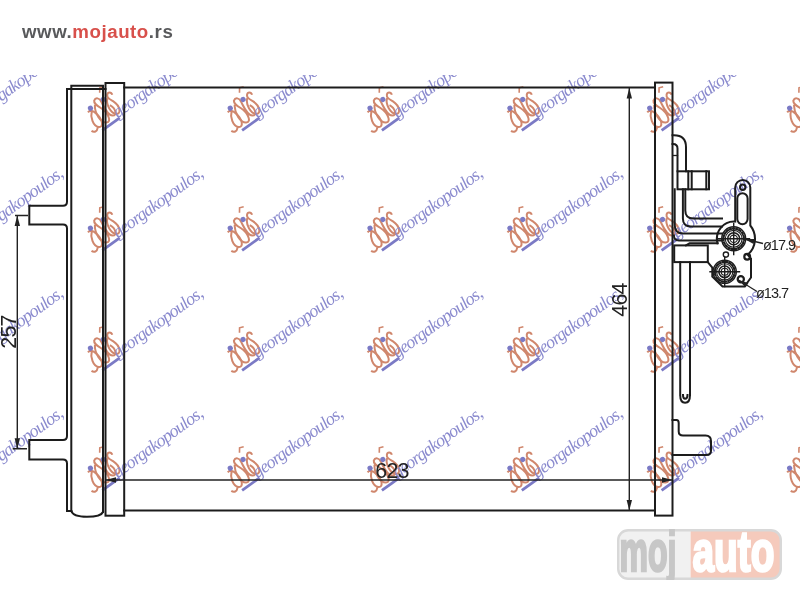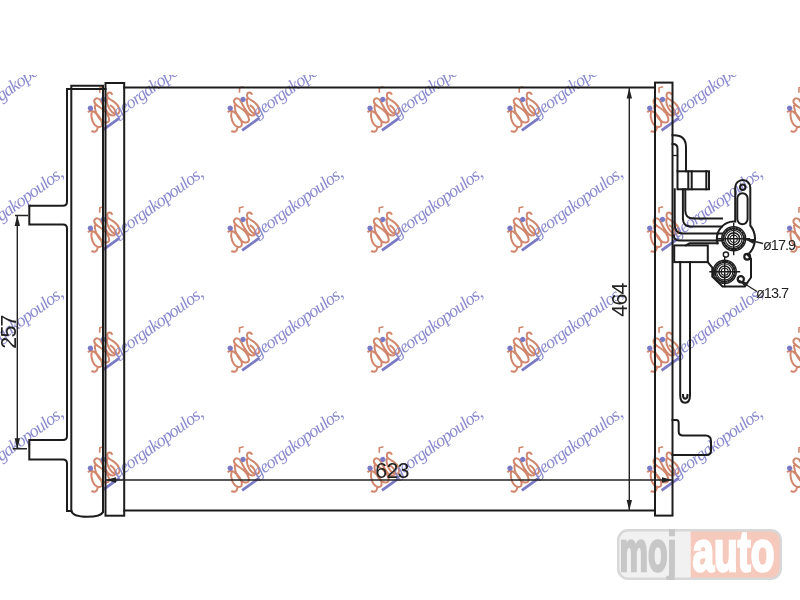--- a/index.html
+++ b/index.html
@@ -225,20 +225,21 @@
 <text x="763" y="250" font-size="14.5" letter-spacing="-1" fill="#222222">ø17.9</text>
 
 <g stroke="#222222" stroke-width="1.3" fill="#222222">
 <path d="M 738.5,280 L 757,291.5" fill="none"></path>
 <path d="M 738.5,280 L 745.6,287.5 L 748.4,283.1 Z" stroke="none"></path>
 </g>
 
 <text x="756" y="297.5" font-size="14.5" letter-spacing="-1" fill="#222222">ø13.7</text>
 </svg>
 
+<div id="topb">www.<span class="red">mojauto</span>.rs</div>
 
 <svg id="mlogosvg" width="165" height="51" viewBox="0 0 165 51" style="position:absolute;left:617px;top:529px;">
 <g>
 <path d="M 11,1.2 L 73.6,1.2 L 73.6,49.8 L 11,49.8 Q 1.2,49.8 1.2,39.8 L 1.2,11.2 Q 1.2,1.2 11,1.2 Z" fill="#f1f1f1"></path>
 <path d="M 73.6,1.2 L 154,1.2 Q 163.8,1.2 163.8,11.2 L 163.8,39.8 Q 163.8,49.8 154,49.8 L 73.6,49.8 Z" fill="#f5cabc"></path>
 <rect x="1.2" y="1.2" width="162.6" height="48.6" rx="10" fill="none" stroke="#d8d8d8" stroke-width="2.4"></rect>
 <text x="2.5" y="42" font-family="Liberation Sans, sans-serif" font-weight="bold" font-size="57" fill="#c7c7c7" stroke="#c7c7c7" stroke-width="2.6" textLength="57" lengthAdjust="spacingAndGlyphs">moj</text>
 <text x="75.5" y="42" font-family="Liberation Sans, sans-serif" font-weight="bold" font-size="57" fill="#ffffff" stroke="#ffffff" stroke-width="2.6" textLength="82" lengthAdjust="spacingAndGlyphs">auto</text>
 </g>
 </svg>

